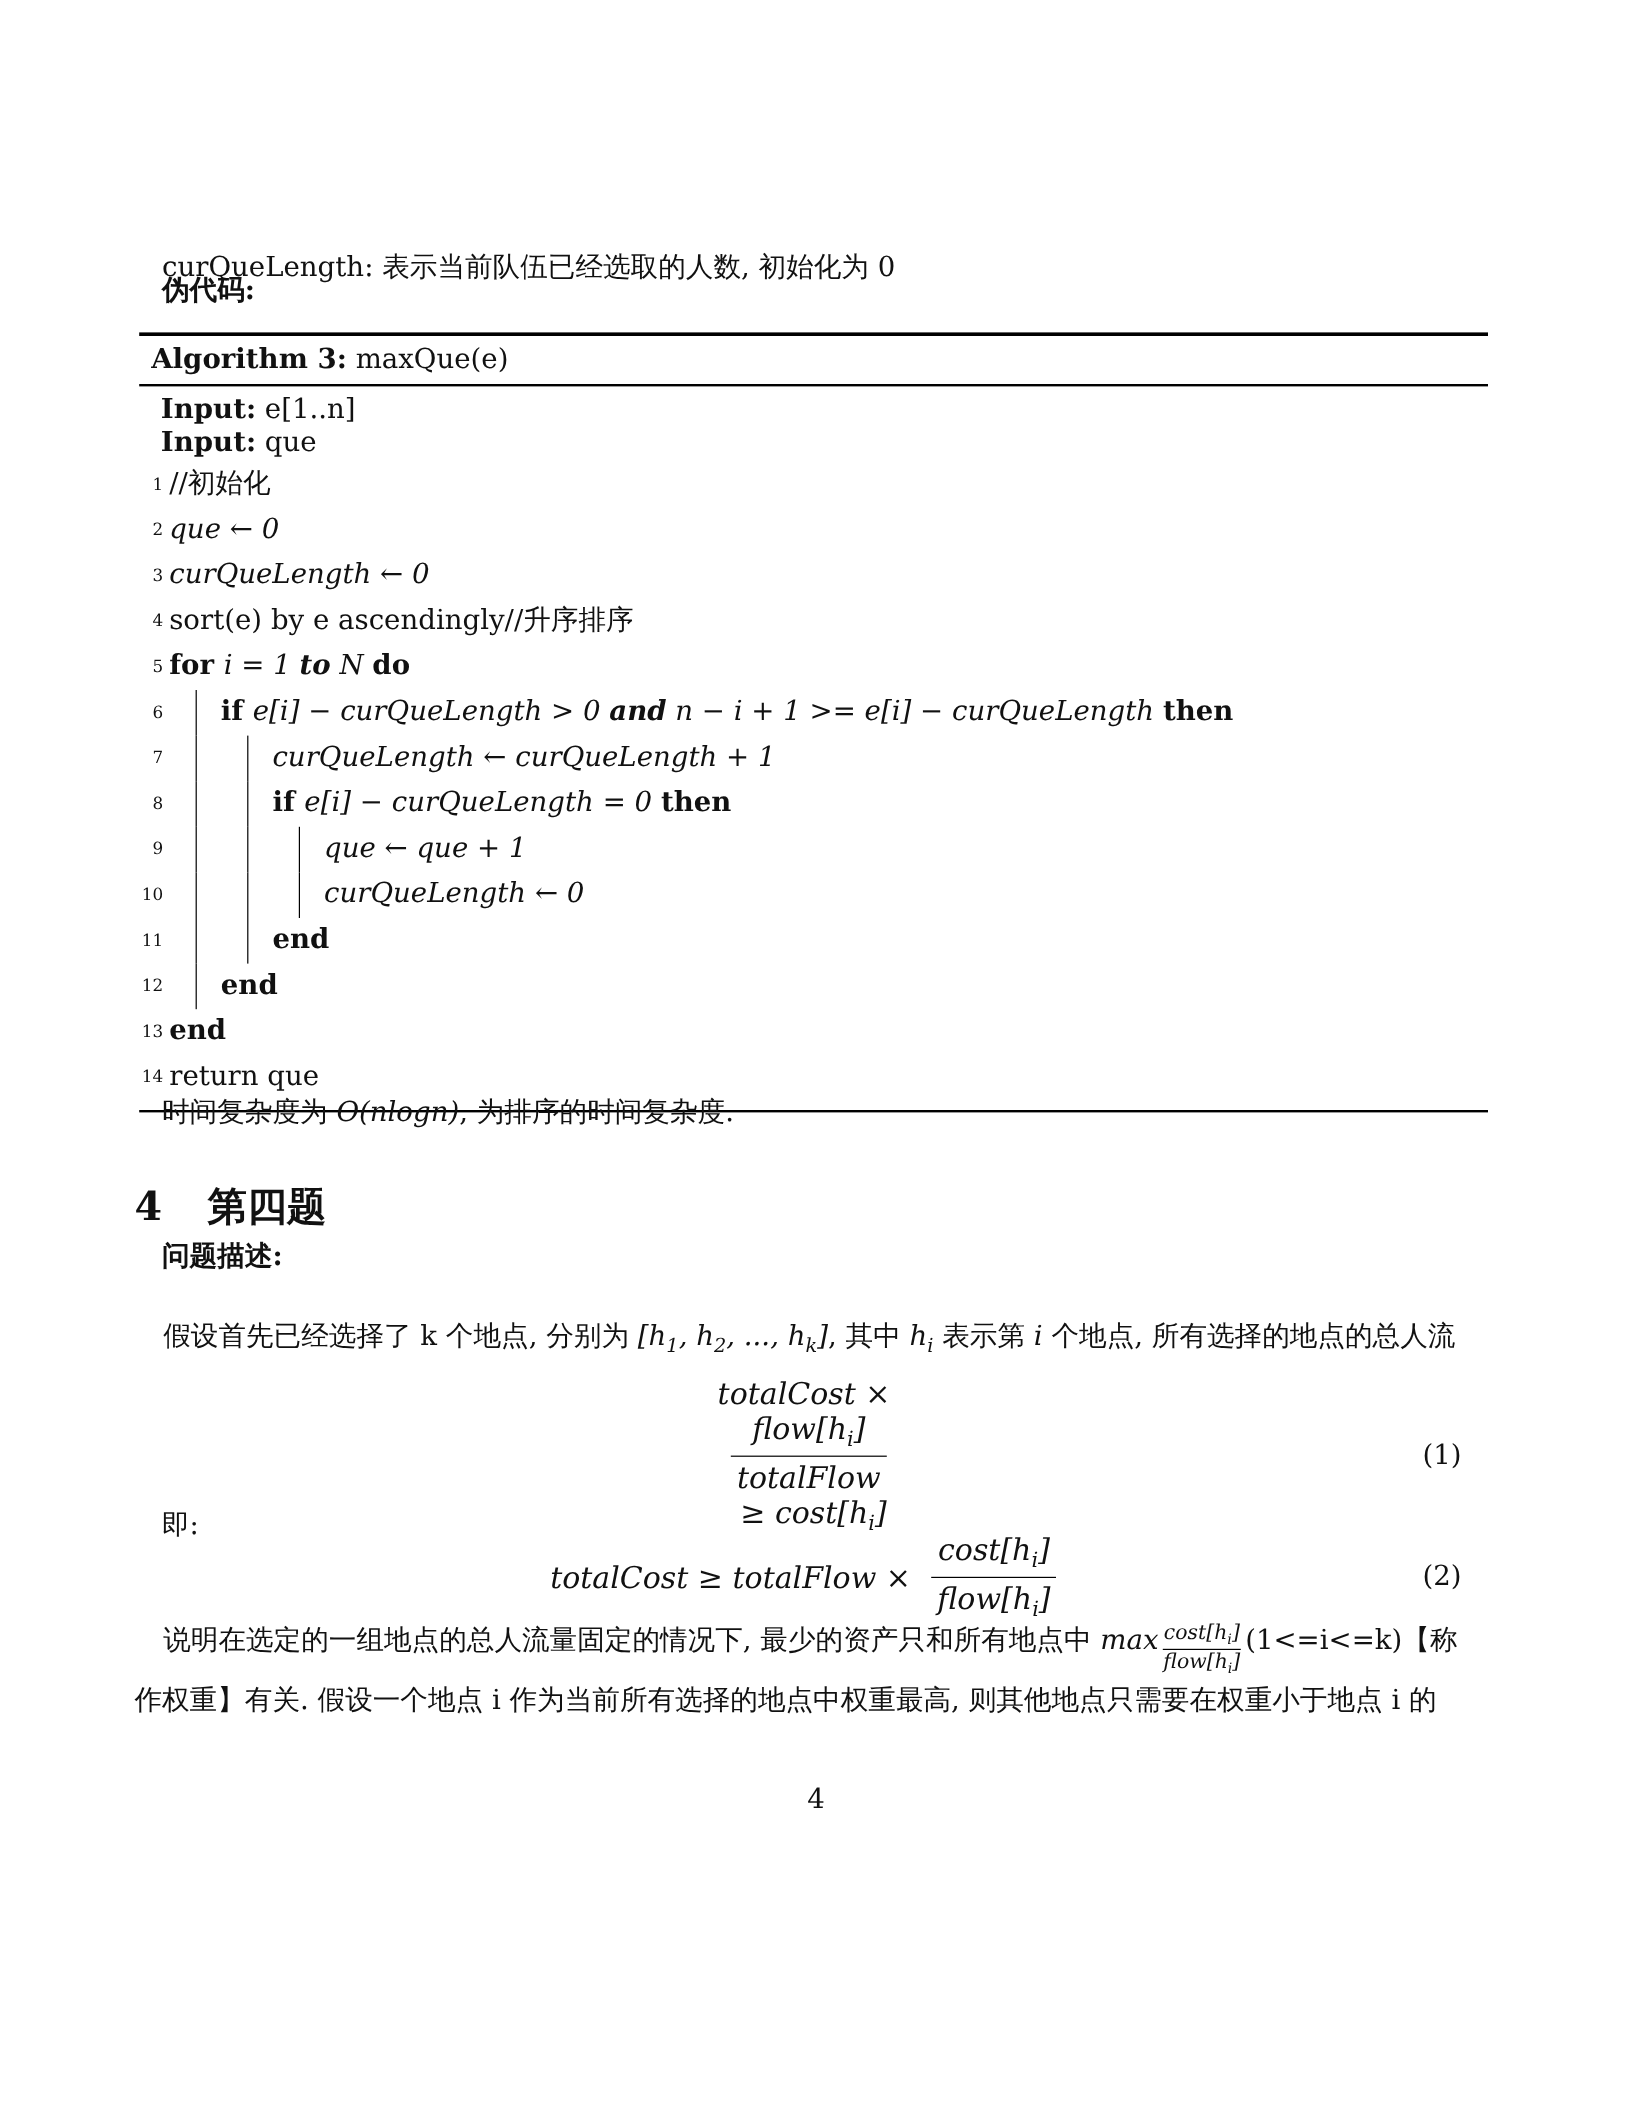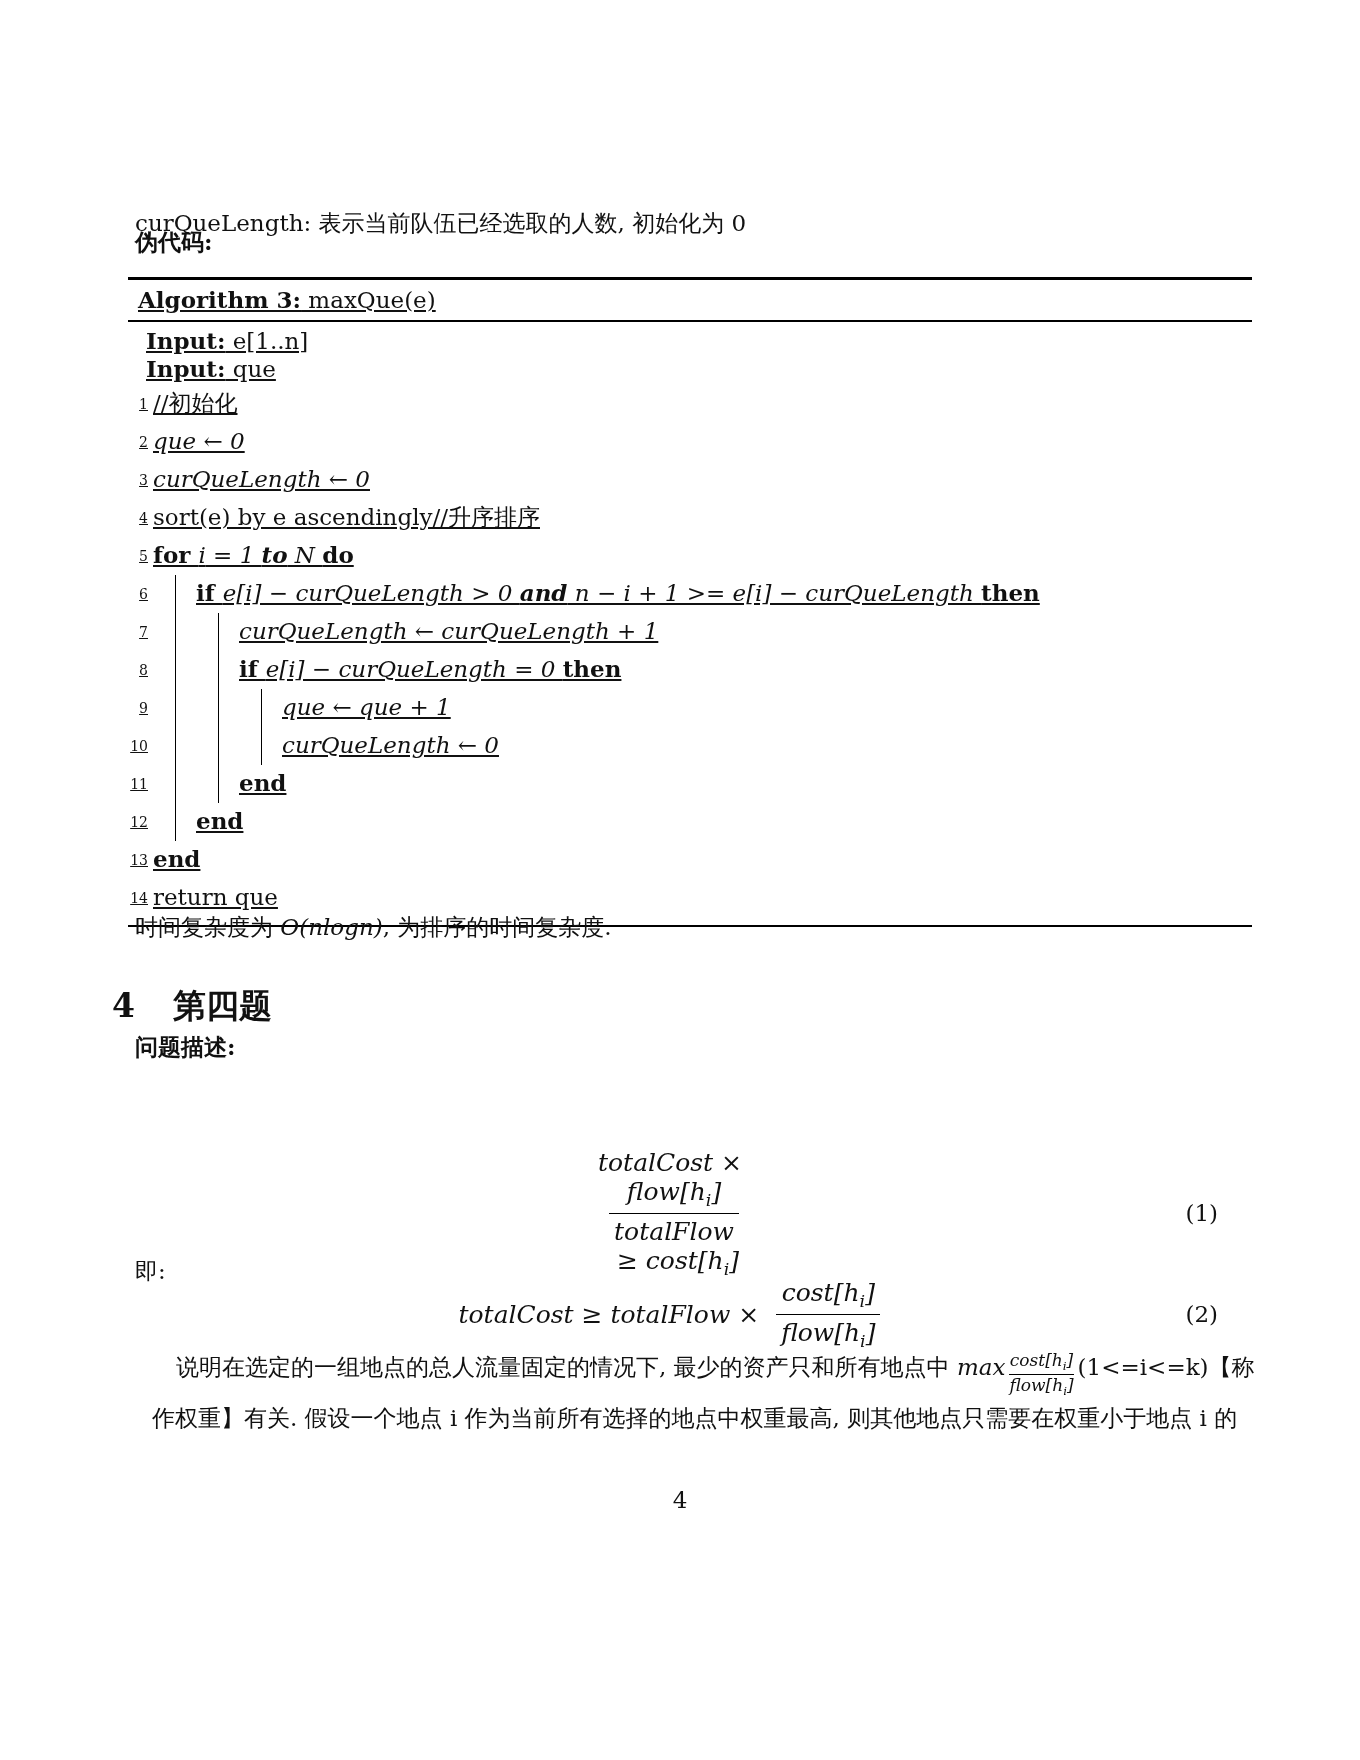--- a/index.html
+++ b/index.html
@@ -15,25 +15,24 @@
   .abs{position:absolute;}
   .fs23{font-size:23px;line-height:30px;}
   .b{font-weight:bold;}
   .math{font-style:italic;}
   .kw{font-weight:bold;font-style:normal;}
   .kwit{font-weight:bold;font-style:italic;}
   .plain{font-style:normal;}
 
   
   .algorithm{
-    position:absolute;left:128px;top:277px;width:1124px;
+    position:absolute;left:116px;top:277px;width:1124px;
     border-top:3px solid #000;
     border-bottom:2px solid #000;
     font-size:23px;
-    text-decoration:underline;
   }
   .alg-caption{
     padding:6px 0 7px 10px;
     border-bottom:2px solid #000;
   }
   .alg-io{padding-left:18px;line-height:27px;}
   .alg-io.first{padding-top:5px;}
   #alg-lines{padding-top:2px;padding-bottom:8px;}
   .alg-line{display:flex;line-height:36px;}
   .lnum{
@@ -178,20 +177,21 @@
 
   <div class="abs fs23" style="left:135px;top:912px;"><span class="plain">时间复杂度为 </span><span class="math">O(nlogn)</span><span class="plain">, 为排序的时间复杂度.</span></div>
 
   <div class="section-heading">
     <span class="sec-num">4</span><span>第四题</span>
   </div>
 
   <div class="abs fs23 label-bold" style="left:135px;top:1032px;">问题描述:</div>
 
   <div class="para" style="top:1095px;">
+    <div class="pline indent"><span class="plain">假设首先已经选择了 k 个地点, 分别为 </span><span class="math">[h<sub>1</sub>, h<sub>2</sub>, ..., h<sub>k</sub>]</span><span class="plain">, 其中 </span><span class="math">h<sub>i</sub></span><span class="plain"> 表示第 </span><span class="math">i</span><span class="plain"> 个地点, 所有选择的地点的总人流</span></div>
   </div>
 
   <div class="equation" style="top:1170px;height:86px;flex-direction:column;">
     <span class="eq-piece">totalCost × </span>
     <span class="eq-frac">
       <span class="num">flow[h<sub>i</sub>]</span>
       <span class="den">totalFlow</span>
     </span>
     <span class="eq-piece"> ≥ cost[h<sub>i</sub>]</span>
     <span class="eq-tag">(1)</span>
@@ -202,20 +202,20 @@
   <div class="equation" style="top:1276px;height:76px;">
     <span class="eq-piece">totalCost ≥ totalFlow × </span>
     <span class="eq-frac">
       <span class="num">cost[h<sub>i</sub>]</span>
       <span class="den">flow[h<sub>i</sub>]</span>
     </span>
     <span class="eq-piece"></span>
     <span class="eq-tag">(2)</span>
   </div>
 
-  <div class="para" style="top:1348px;margin-left:40px;">
+  <div class="para" style="top:1348px;">
     <div class="pline indent"><span class="plain">说明在选定的一组地点的总人流量固定的情况下, 最少的资产只和所有地点中 </span><span class="math">max</span><span class="ifrac"><span class="num">cost[h<sub>i</sub>]</span><span class="den">flow[h<sub>i</sub>]</span></span><span class="plain">(1&lt;=i&lt;=k)【称</span></div>
     <div class="pline"><span class="plain">作权重】有关. 假设一个地点 i 作为当前所有选择的地点中权重最高, 则其他地点只需要在权重小于地点 i 的</span></div>
   </div>
 
   <div class="page-number">4</div>
 
 </div>
 
 </body></html>

